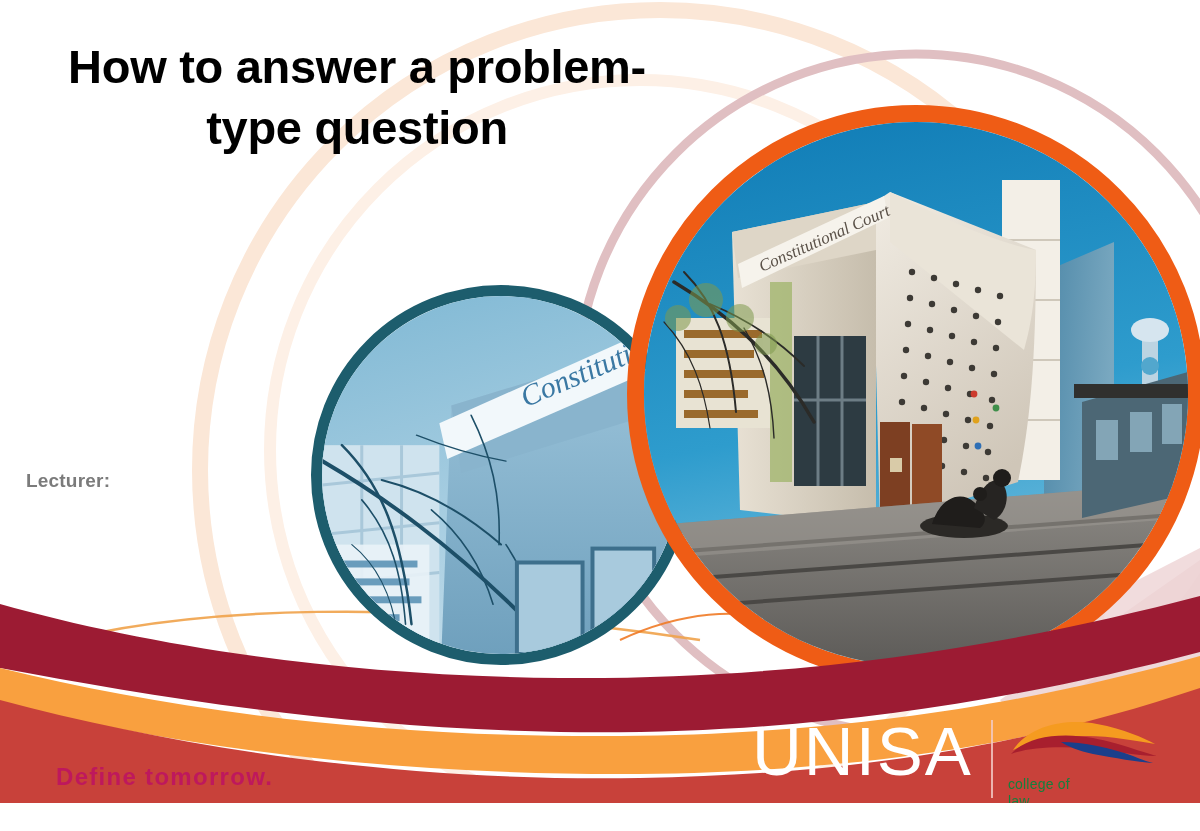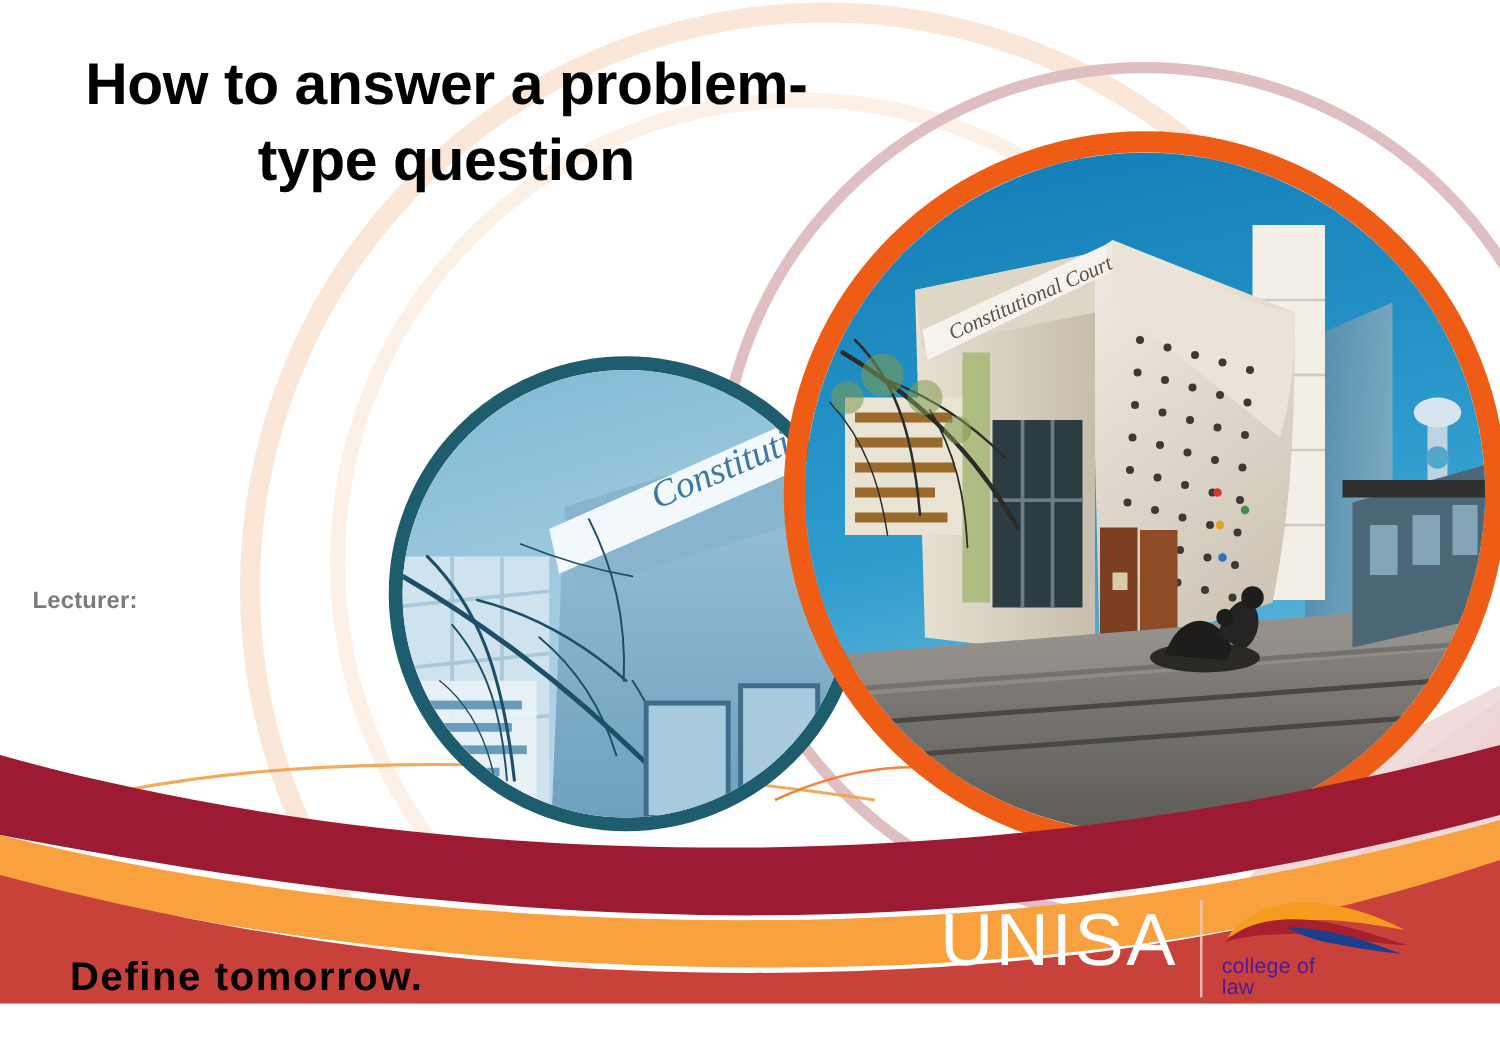--- a/index.html
+++ b/index.html
@@ -91,40 +91,40 @@
     top: 560px;
     width: 1200px;
     height: 271px;
     z-index: 35;
   }
   
   #tagline {
     position: absolute;
     left: 56px;
     top: 763px;
-    font-size: 32px;
+    font-size: 24px;
     font-weight: bold;
-    color: #000000;
+    color: #be185d;
     letter-spacing: 1.3px;
     z-index: 60;
     font-family: "Liberation Sans", sans-serif;
   }
   
   #logo-block {
     position: absolute;
     left: 752px;
     top: 716px;
     height: 90px;
     z-index: 60;
     display: flex;
     align-items: flex-start;
   }
   #logo-wordmark {
     font-family: "Liberation Sans", sans-serif;
-    font-size: 59px;
+    font-size: 69px;
     line-height: 72px;
     font-weight: 300;
     color: #ffffff;
     letter-spacing: 2px;
     margin: 0;
     padding: 0 0 0 0;
   }
   #logo-divider {
     width: 2px;
     height: 78px;
@@ -141,24 +141,24 @@
   #logo-swoosh {
     position: absolute;
     left: 0;
     top: 0;
     width: 150px;
     height: 48px;
   }
   #logo-subtext {
     position: absolute;
     left: 1px;
-    top: 48px;
-    font-size: 17px;
+    top: 60px;
+    font-size: 14px;
     line-height: 17px;
-    color: #4c1d95;
+    color: #15803d;
     font-family: "Liberation Sans", sans-serif;
     white-space: pre-line;
     letter-spacing: .2px;
   }
 </style>
 </head>
 <body>
 
 <div id="slide">
 

